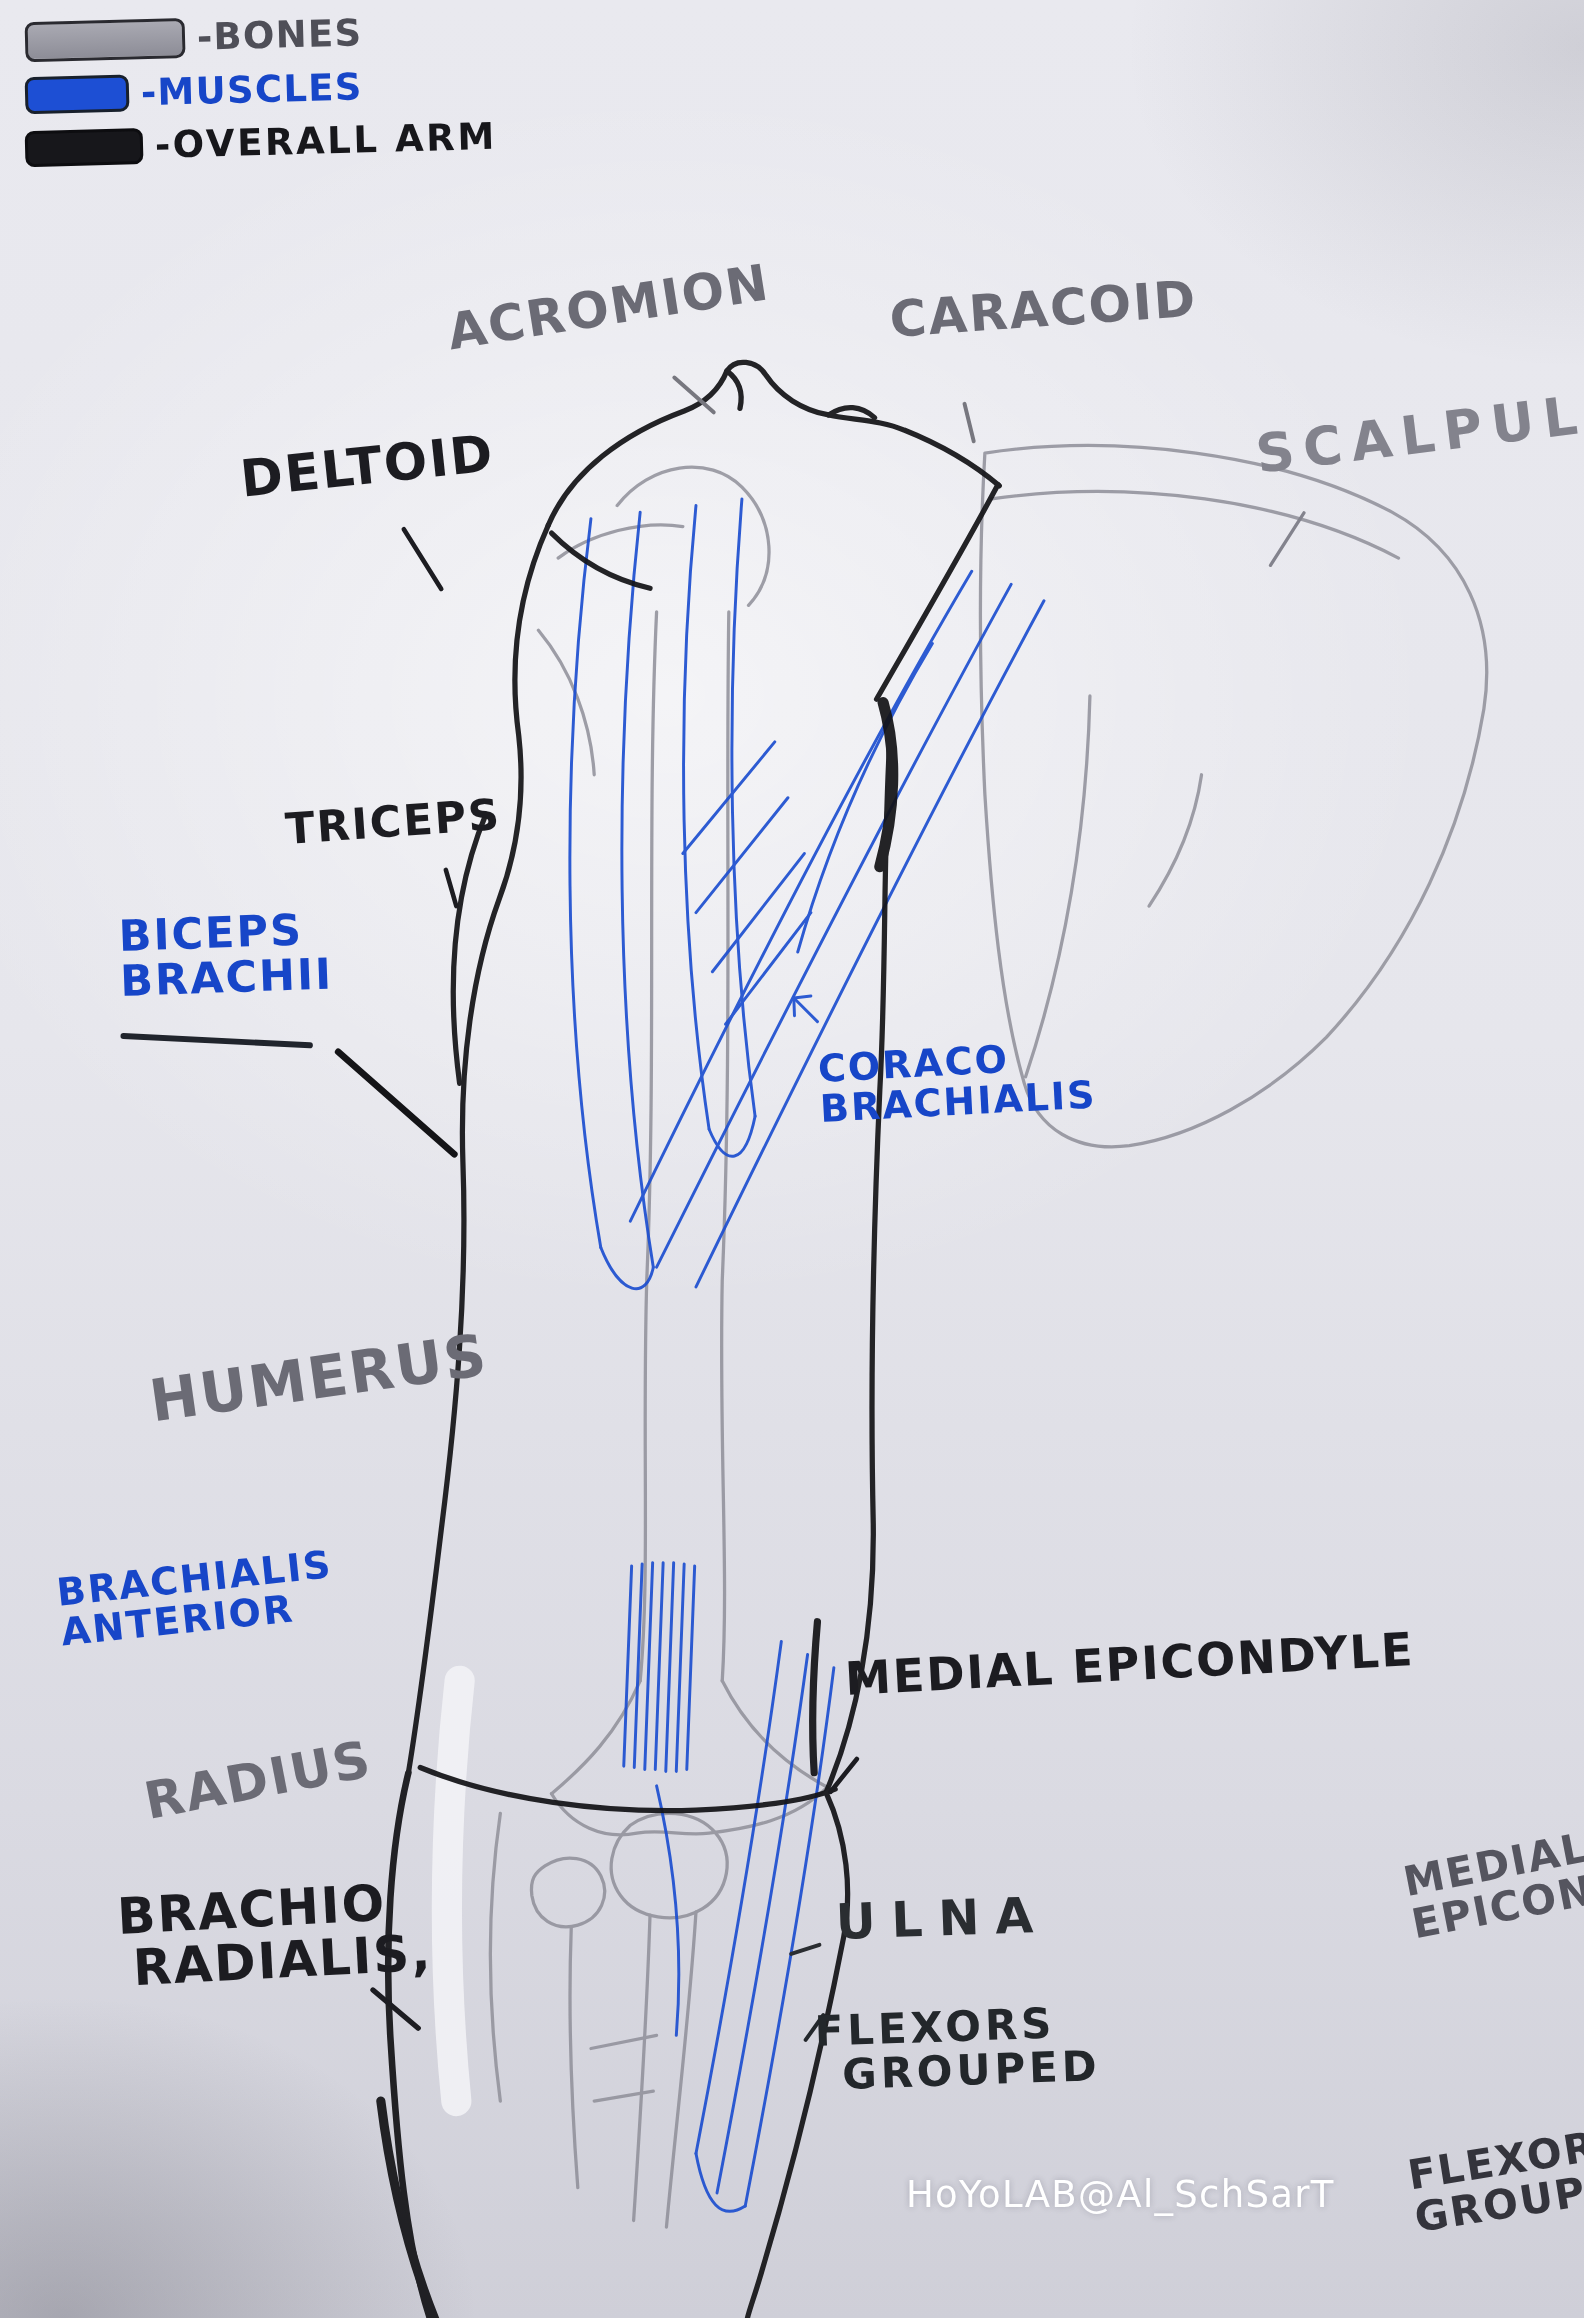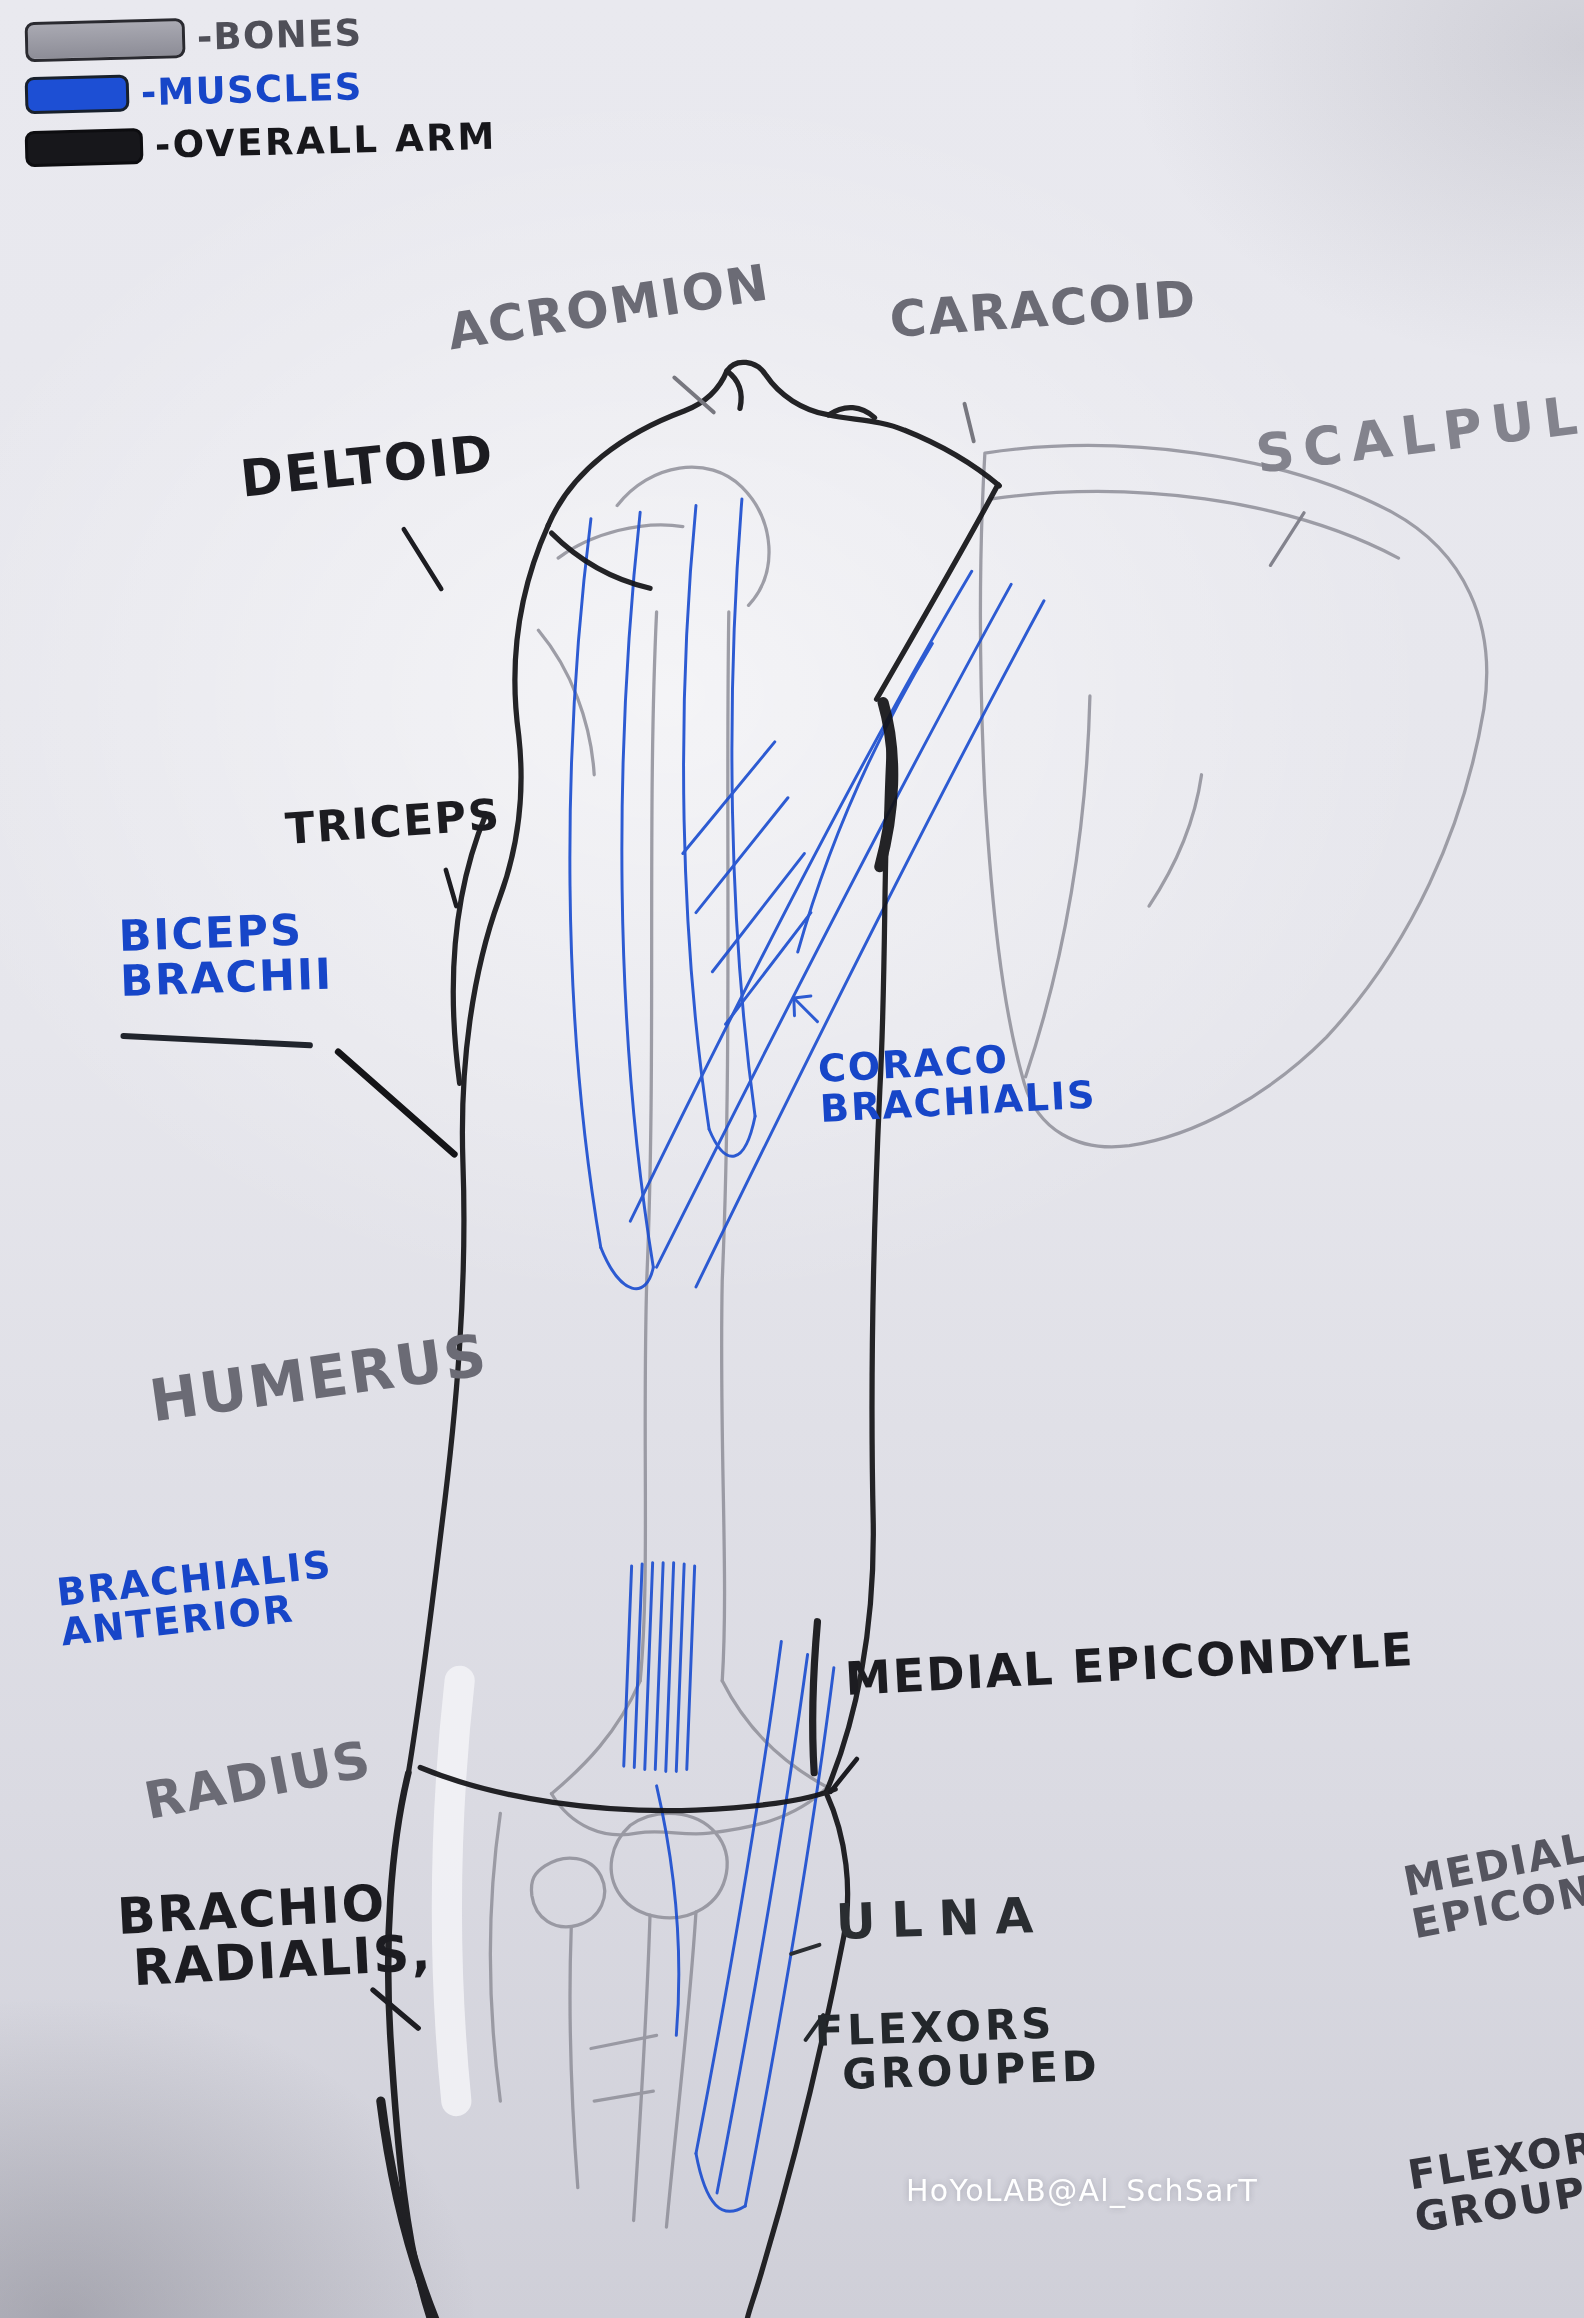--- a/index.html
+++ b/index.html
@@ -38,21 +38,21 @@
   .sw-bones{width:154px;height:34px;background:linear-gradient(180deg,#a9a9b2,#8d8d97);border:3.3px solid #2a2a30;}
   .sw-muscles{width:98px;height:31.5px;background:#1d4fd4;border:3.3px solid #18202c;}
   .sw-overall{width:112px;height:30px;background:#17171b;border:3.3px solid #0d0d10;}
   .leg-txt{font-weight:700;font-size:37px;letter-spacing:1.3px;}
   .leg-bones{color:#4f4f58;}
   .leg-muscles{color:#1746c8;}
   .leg-overall{color:#17171b;letter-spacing:2.6px;}
   
   .watermark{
     position:absolute;left:906px;top:2173px;
-    color:#ffffff;font-size:30px;font-weight:400;letter-spacing:1.3px;
+    color:#ffffff;font-size:37px;font-weight:400;letter-spacing:1.3px;
     text-shadow:0 0 6.6px rgba(40,40,60,.25);
   }
 </style>
 </head>
 <body>
 
 <div class="page">
 
   <svg class="sketch" viewBox="0 0 2414 3532">
 

